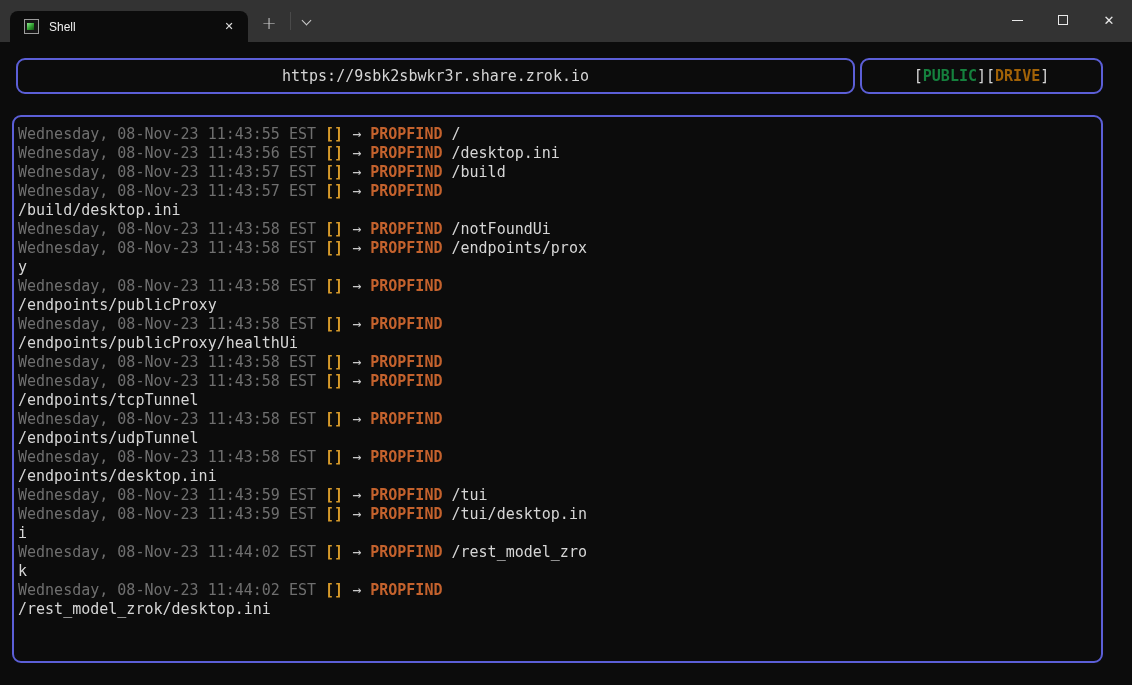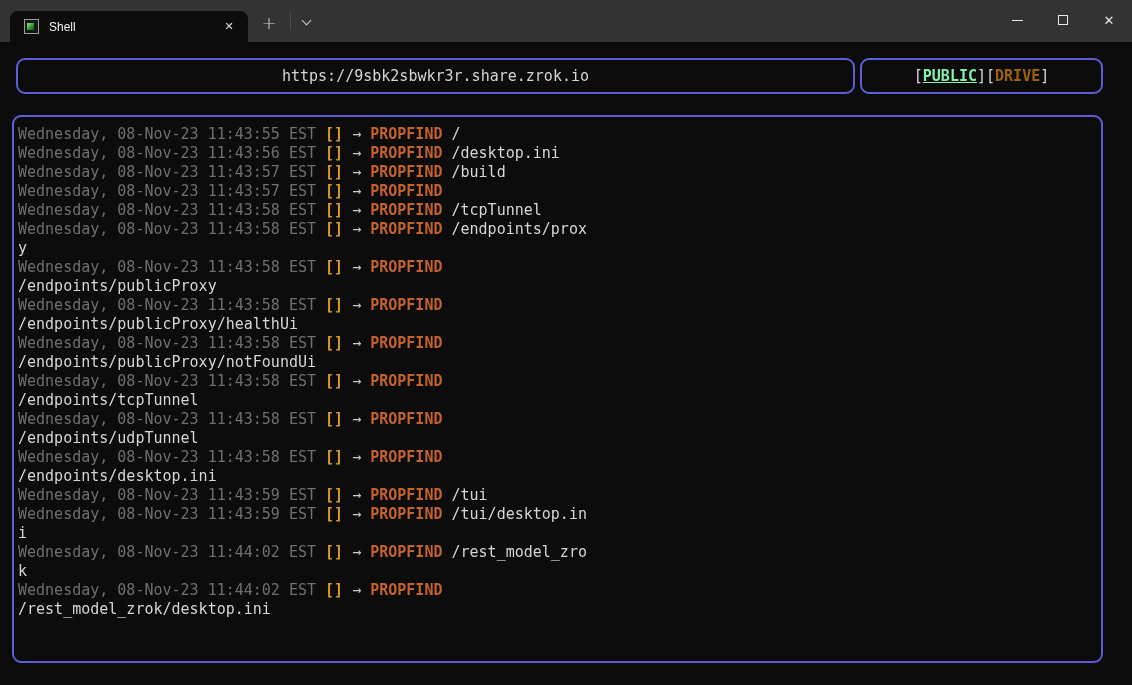--- a/index.html
+++ b/index.html
@@ -111,35 +111,35 @@
       <div class="wc">
           <span class="wc-x">✕</span>
         </div>
     </div>
   </div>
 
   <div class="content">
     <div class="box url-box">
       <span class="url-text">https://9sbk2sbwkr3r.share.zrok.io</span>
     </div>
-    <div class="box badge-box" id="badges"><span class="badge-bracket">[</span><span class="badge-label" style="color: #86efac; text-decoration: underline;">PUBLIC</span><span class="badge-bracket">]</span> <span class="badge-bracket">[</span><span class="badge-label" style="color: #a16207;">DRIVE</span><span class="badge-bracket">]</span></div>
+    <div class="box badge-box" id="badges"><span class="badge-bracket">[</span><span class="badge-label" style="color: #15803d;">PUBLIC</span><span class="badge-bracket">]</span> <span class="badge-bracket">[</span><span class="badge-label" style="color: #a16207;">DRIVE</span><span class="badge-bracket">]</span></div>
     <div class="box log-box" id="log">
         <div class="log-row"><span class="t-ts">Wednesday, 08-Nov-23 11:43:55 EST</span> <span class="t-br">[]</span> <span class="t-ar">→</span> <span class="t-me">PROPFIND</span> <span class="t-path">/</span></div>
         <div class="log-row"><span class="t-ts">Wednesday, 08-Nov-23 11:43:56 EST</span> <span class="t-br">[]</span> <span class="t-ar">→</span> <span class="t-me">PROPFIND</span> <span class="t-path">/desktop.ini</span></div>
         <div class="log-row"><span class="t-ts">Wednesday, 08-Nov-23 11:43:57 EST</span> <span class="t-br">[]</span> <span class="t-ar">→</span> <span class="t-me">PROPFIND</span> <span class="t-path">/build</span></div>
         <div class="log-row"><span class="t-ts">Wednesday, 08-Nov-23 11:43:57 EST</span> <span class="t-br">[]</span> <span class="t-ar">→</span> <span class="t-me">PROPFIND</span></div>
-        <div class="log-row"><span class="t-ts">Wednesday, 08-Nov-23 11:43:58 EST</span> <span class="t-br">[]</span> <span class="t-ar">→</span> <span class="t-me">PROPFIND</span> <span class="t-path">/tcpTunnel</span></div>
+        <div class="log-row"><span class="t-path">/build/desktop.ini</span></div>
+        <div class="log-row"><span class="t-ts">Wednesday, 08-Nov-23 11:43:58 EST</span> <span class="t-br">[]</span> <span class="t-ar">→</span> <span class="t-me">PROPFIND</span> <span class="t-path">/notFoundUi</span></div>
         <div class="log-row"><span class="t-ts">Wednesday, 08-Nov-23 11:43:58 EST</span> <span class="t-br">[]</span> <span class="t-ar">→</span> <span class="t-me">PROPFIND</span> <span class="t-path">/endpoints/prox</span></div>
         <div class="log-row"><span class="t-path">y</span></div>
         <div class="log-row"><span class="t-ts">Wednesday, 08-Nov-23 11:43:58 EST</span> <span class="t-br">[]</span> <span class="t-ar">→</span> <span class="t-me">PROPFIND</span></div>
         <div class="log-row"><span class="t-path">/endpoints/publicProxy</span></div>
         <div class="log-row"><span class="t-ts">Wednesday, 08-Nov-23 11:43:58 EST</span> <span class="t-br">[]</span> <span class="t-ar">→</span> <span class="t-me">PROPFIND</span></div>
         <div class="log-row"><span class="t-path">/endpoints/publicProxy/healthUi</span></div>
         <div class="log-row"><span class="t-ts">Wednesday, 08-Nov-23 11:43:58 EST</span> <span class="t-br">[]</span> <span class="t-ar">→</span> <span class="t-me">PROPFIND</span></div>
-        <div class="log-row"><span class="t-path">/endpoints/publicProxy/notFoundUi</span></div>
         <div class="log-row"><span class="t-ts">Wednesday, 08-Nov-23 11:43:58 EST</span> <span class="t-br">[]</span> <span class="t-ar">→</span> <span class="t-me">PROPFIND</span></div>
         <div class="log-row"><span class="t-path">/endpoints/tcpTunnel</span></div>
         <div class="log-row"><span class="t-ts">Wednesday, 08-Nov-23 11:43:58 EST</span> <span class="t-br">[]</span> <span class="t-ar">→</span> <span class="t-me">PROPFIND</span></div>
         <div class="log-row"><span class="t-path">/endpoints/udpTunnel</span></div>
         <div class="log-row"><span class="t-ts">Wednesday, 08-Nov-23 11:43:58 EST</span> <span class="t-br">[]</span> <span class="t-ar">→</span> <span class="t-me">PROPFIND</span></div>
         <div class="log-row"><span class="t-path">/endpoints/desktop.ini</span></div>
         <div class="log-row"><span class="t-ts">Wednesday, 08-Nov-23 11:43:59 EST</span> <span class="t-br">[]</span> <span class="t-ar">→</span> <span class="t-me">PROPFIND</span> <span class="t-path">/tui</span></div>
         <div class="log-row"><span class="t-ts">Wednesday, 08-Nov-23 11:43:59 EST</span> <span class="t-br">[]</span> <span class="t-ar">→</span> <span class="t-me">PROPFIND</span> <span class="t-path">/tui/desktop.in</span></div>
         <div class="log-row"><span class="t-path">i</span></div>
         <div class="log-row"><span class="t-ts">Wednesday, 08-Nov-23 11:44:02 EST</span> <span class="t-br">[]</span> <span class="t-ar">→</span> <span class="t-me">PROPFIND</span> <span class="t-path">/rest_model_zro</span></div>

